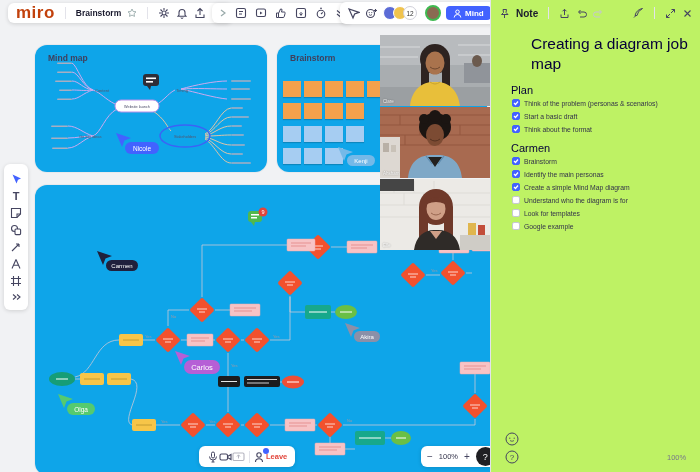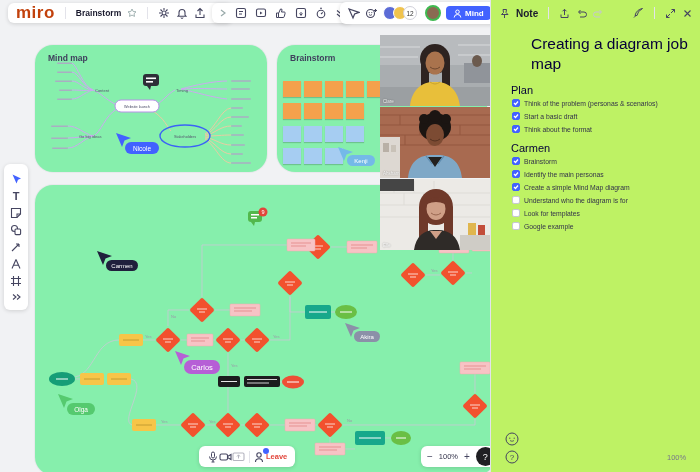--- a/index.html
+++ b/index.html
@@ -3,21 +3,21 @@
 <meta charset="utf-8">
 <style>
   *{margin:0;padding:0;box-sizing:border-box;}
   html,body{width:700px;height:472px;overflow:hidden;}
   body{font-family:"Liberation Sans",sans-serif;background:#f1f2f4;position:relative;}
   .abs{position:absolute;}
   .island{position:absolute;background:#fff;border-radius:6px;box-shadow:0 1px 4px rgba(0,0,0,.14);display:flex;align-items:center;}
   .ic{display:inline-flex;align-items:center;justify-content:center;}
   .sep{width:1px;height:12px;background:#e3e3ea;margin:0 4px;}
   
-  .frame{position:absolute;background:#86efac;border-radius:18px;box-shadow:0 0 0 1px rgba(20,20,40,.04);}
+  .frame{position:absolute;background:#0ea5e9;border-radius:12px;box-shadow:0 0 0 1px rgba(20,20,40,.04);}
   .frame-title{position:absolute;left:13px;top:8px;font-size:8.5px;font-weight:700;color:#3f3f5c;}
   
   #note-panel{position:absolute;left:490px;top:0;width:210px;height:472px;background:#bef264;border-left:1px solid #e3e3ea;z-index:20;}
   .note-heading{position:absolute;left:28px;top:34px;width:168px;font-size:15.5px;line-height:1.32;color:#050038;font-weight:400;margin-left:12px;}
   .sect{position:absolute;left:20px;font-size:11px;color:#050038;font-weight:400;}
   .chk{position:absolute;left:21px;display:flex;align-items:center;gap:4px;}
   .box{width:8px;height:8px;border-radius:2px;border:1px solid #c7c8d2;background:#fff;display:inline-flex;align-items:center;justify-content:center;flex:0 0 auto;}
   .box.on{background:#4262ff;border-color:#4262ff;}
   .chk span.lbl{font-size:6.8px;color:#33334a;white-space:nowrap;}
   

